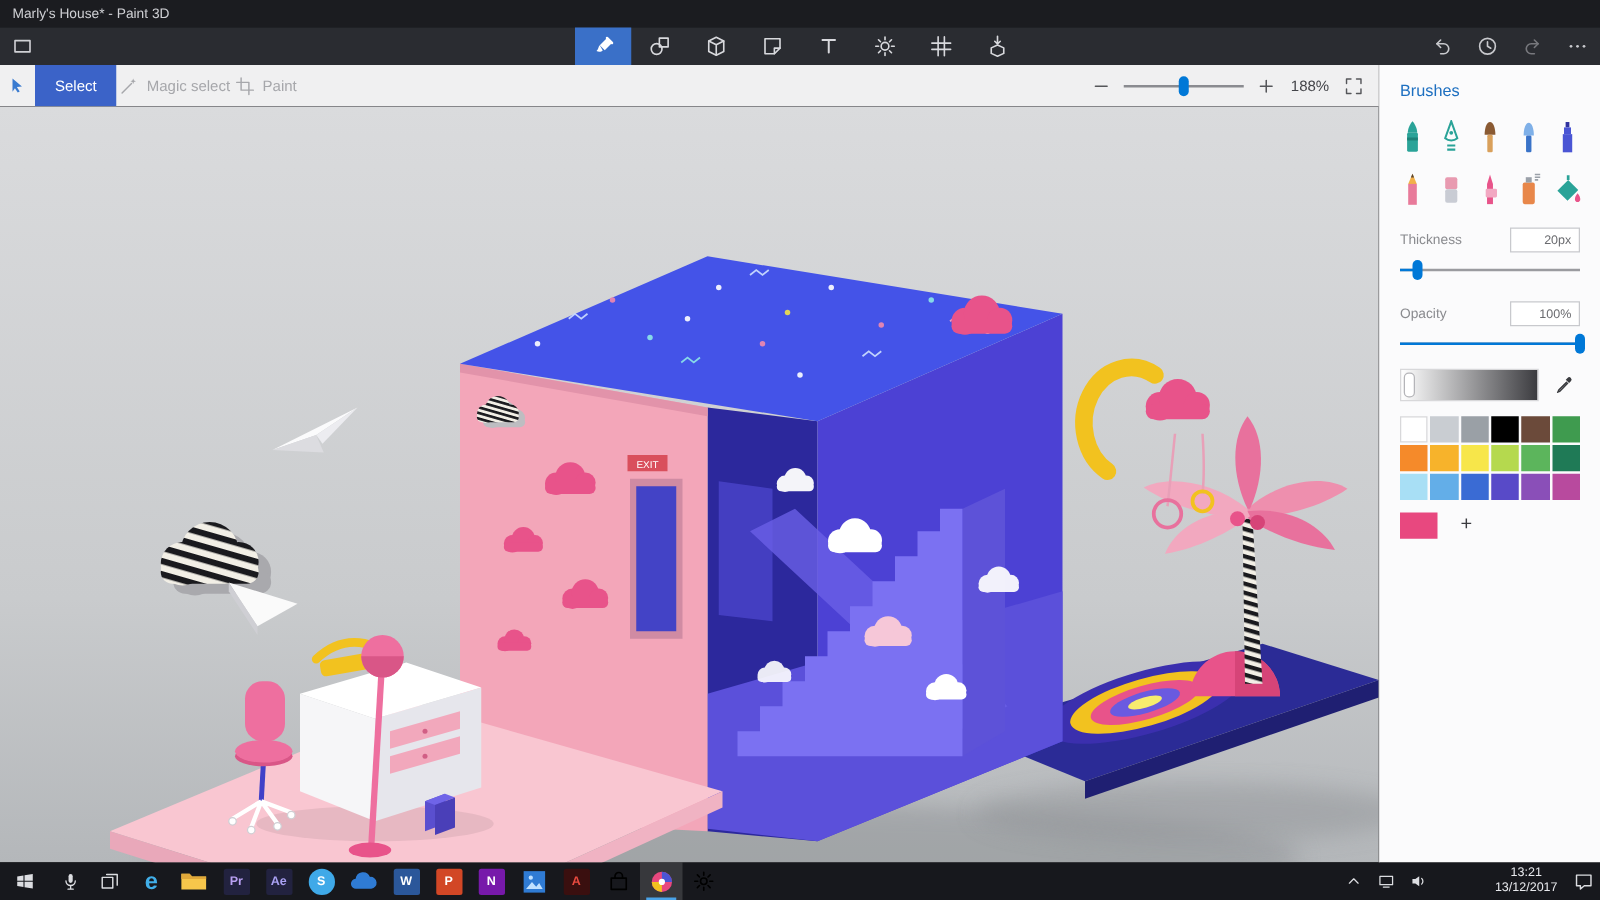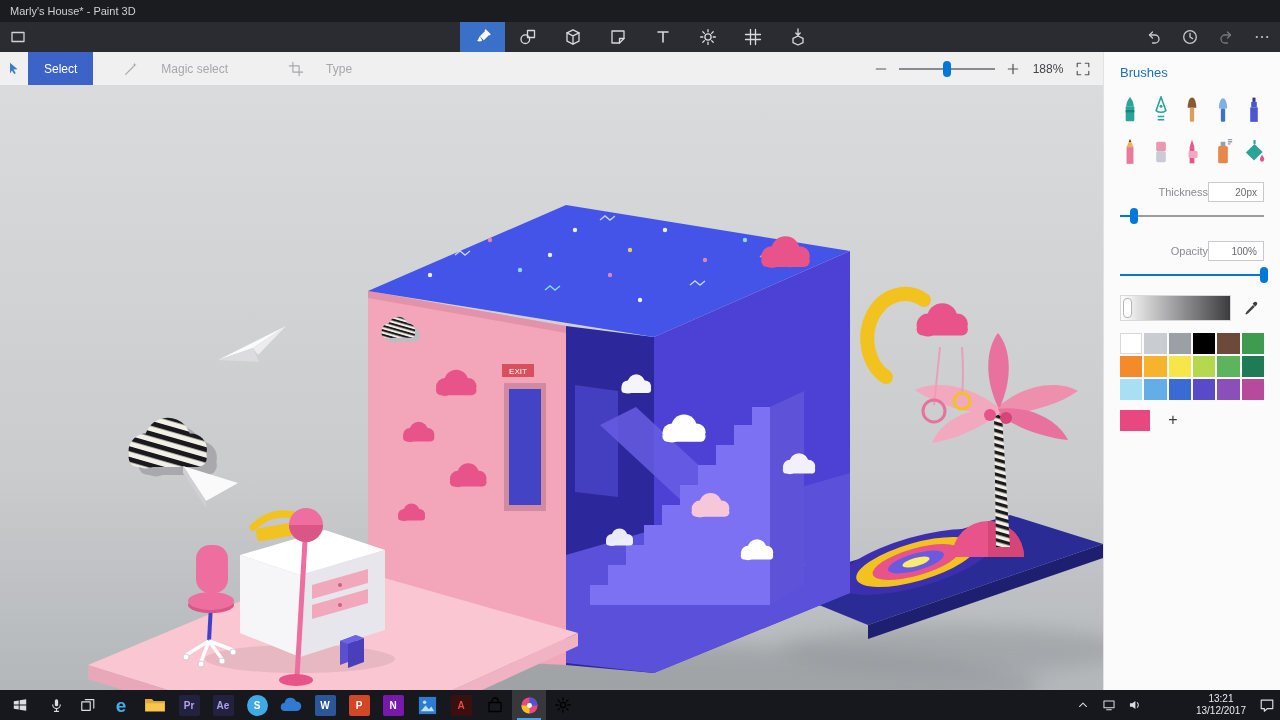--- a/index.html
+++ b/index.html
@@ -18,37 +18,37 @@
   .toolbar-actions { margin-left:auto; display:flex; height:30px; }
   .tb-action { width:36px; height:30px; display:flex; align-items:center; justify-content:center; color:#c8c9cd; }
   .tb-action.dim { color:#77787d; }
 
   
   .workspace { display:flex; height:638px; flex:none; }
   .left-col { width:1103px; display:flex; flex-direction:column; }
   .ribbon { height:33px; flex:none; background:#f0f0f1; display:flex; align-items:center; }
   .sel-cursor { width:28px; display:flex; align-items:center; justify-content:center; color:#3a7bd0; }
   .btn-select { height:33px; background:#3b63c8; border:none; color:#fff; font-size:12px; padding:0 16px; display:flex; align-items:center; font-family:inherit; }
-  .ribbon-item { display:flex; align-items:center; gap:22px; font-size:12px; padding:0 30px; color:#a6a7ab; height:43px; }
+  .ribbon-item { display:flex; align-items:center; gap:6px; font-size:12px; padding:0 2px; color:#a6a7ab; height:43px; }
   .ribbon-item.dark { color:#44454a; }
   .ri-icon { display:flex; align-items:center; }
   .ribbon-right { margin-left:auto; display:flex; align-items:center; font-size:12px; padding-right:6px; }
   .zoom-btn { width:28px; height:33px; display:flex; align-items:center; justify-content:center; color:#55565a; }
   .zslider { width:96px; height:18px; position:relative; margin:0 4px; }
   .ztrack { position:absolute; left:0; right:0; top:8px; height:2px; background:#8a8b90; }
   .zthumb { position:absolute; left:50%; top:1px; width:8px; height:16px; border-radius:4px; background:#0078d7; transform:translateX(-50%); }
   .zoom-val { width:42px; text-align:center; color:#44454a; }
   .canvas { flex:1; overflow:hidden; position:relative; }
 
   
   .panel { width:177px; flex:none; background:#fbfbfc; border-left:1px solid #e2e2e4; }
   .panel-title { color:#1d6fc0; font-size:13px; margin:13px 16px 8px; }
   .brushes-grid { display:grid; grid-template-columns:repeat(5,1fr); row-gap:6px; padding:0 10px; justify-items:center; }
   .brush { width:28px; height:36px; display:flex; align-items:flex-end; justify-content:center; }
-  .label-row { display:flex; justify-content:flex-end; align-items:center; margin:16px 16px 5px; }
+  .label-row { display:flex; justify-content:space-between; align-items:center; margin:16px 16px 5px; }
   .field-label { font-size:11px; color:#8a8b8f; }
   .num-input { width:56px; height:20px; border:1px solid #c8c9cd; background:#fff; font-size:10px; color:#6a6b6f; display:flex; align-items:center; justify-content:flex-end; padding-right:6px; }
   .slider { position:relative; height:18px; margin:0 16px; }
   .slider .track { position:absolute; top:8px; left:0; right:0; height:2px; background:#9a9b9f; }
   .slider .fill { position:absolute; top:8px; left:0; height:2px; background:#0078d7; }
   .slider .thumb { position:absolute; top:1px; width:8px; height:16px; border-radius:4px; background:#0078d7; transform:translateX(-50%); }
   .dropdown { margin:206px 16px 0; height:26px; background:#f2f2f3; border:1px solid #e4e4e6; display:flex; align-items:center; justify-content:center; position:relative; font-size:12px; color:#55565a; }
   .dropdown .chev { position:absolute; right:7px; top:6px; color:#6a6b6f; }
   .gradient-row { display:flex; align-items:center; gap:7px; margin:11px 16px 0; }
   .gradient-strip { flex:1; height:26px; background:linear-gradient(90deg,#ffffff,#3c3c40); border:1px solid #d8d8da; position:relative; }
@@ -190,21 +190,21 @@
           </span>
         <span>Magic select</span>
       </div>
       <div class="ribbon-item">
         <span class="ri-icon">
             <svg width="16" height="16" viewBox="0 0 18 18" fill="none" stroke="currentColor" stroke-width="1.3" stroke-linecap="round" stroke-linejoin="round">
               <path d="M5.5 1.5v11h11"></path>
               <path d="M1.5 5.5h11v11"></path>
             </svg>
           </span>
-        <span>Type</span>
+        <span>Paint</span>
       </div>
       <div class="ribbon-right">
         <div class="zoom-btn">
             <svg width="14" height="14" viewBox="0 0 18 18" fill="none" stroke="currentColor" stroke-width="1.3" stroke-linecap="round" stroke-linejoin="round">
               <path d="M3 9h12" stroke-width="1.6"></path>
             </svg>
           </div>
         <div class="zslider">
           <div class="ztrack"></div>
           <div class="zthumb"></div>

